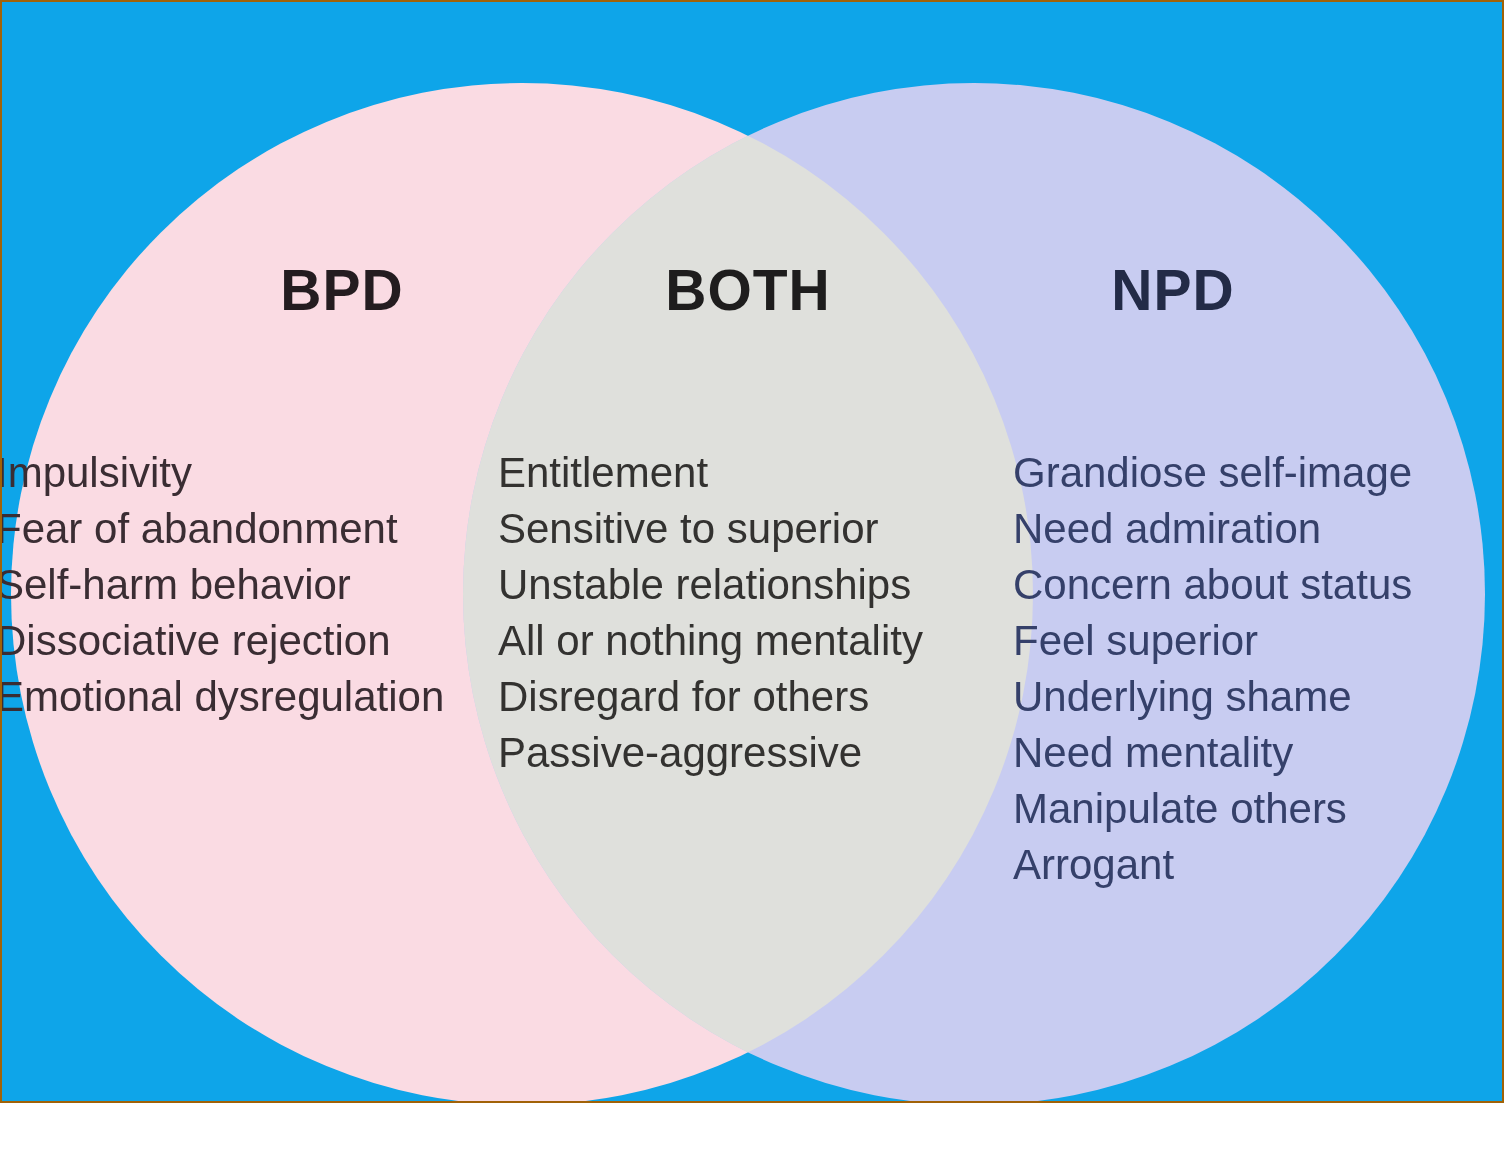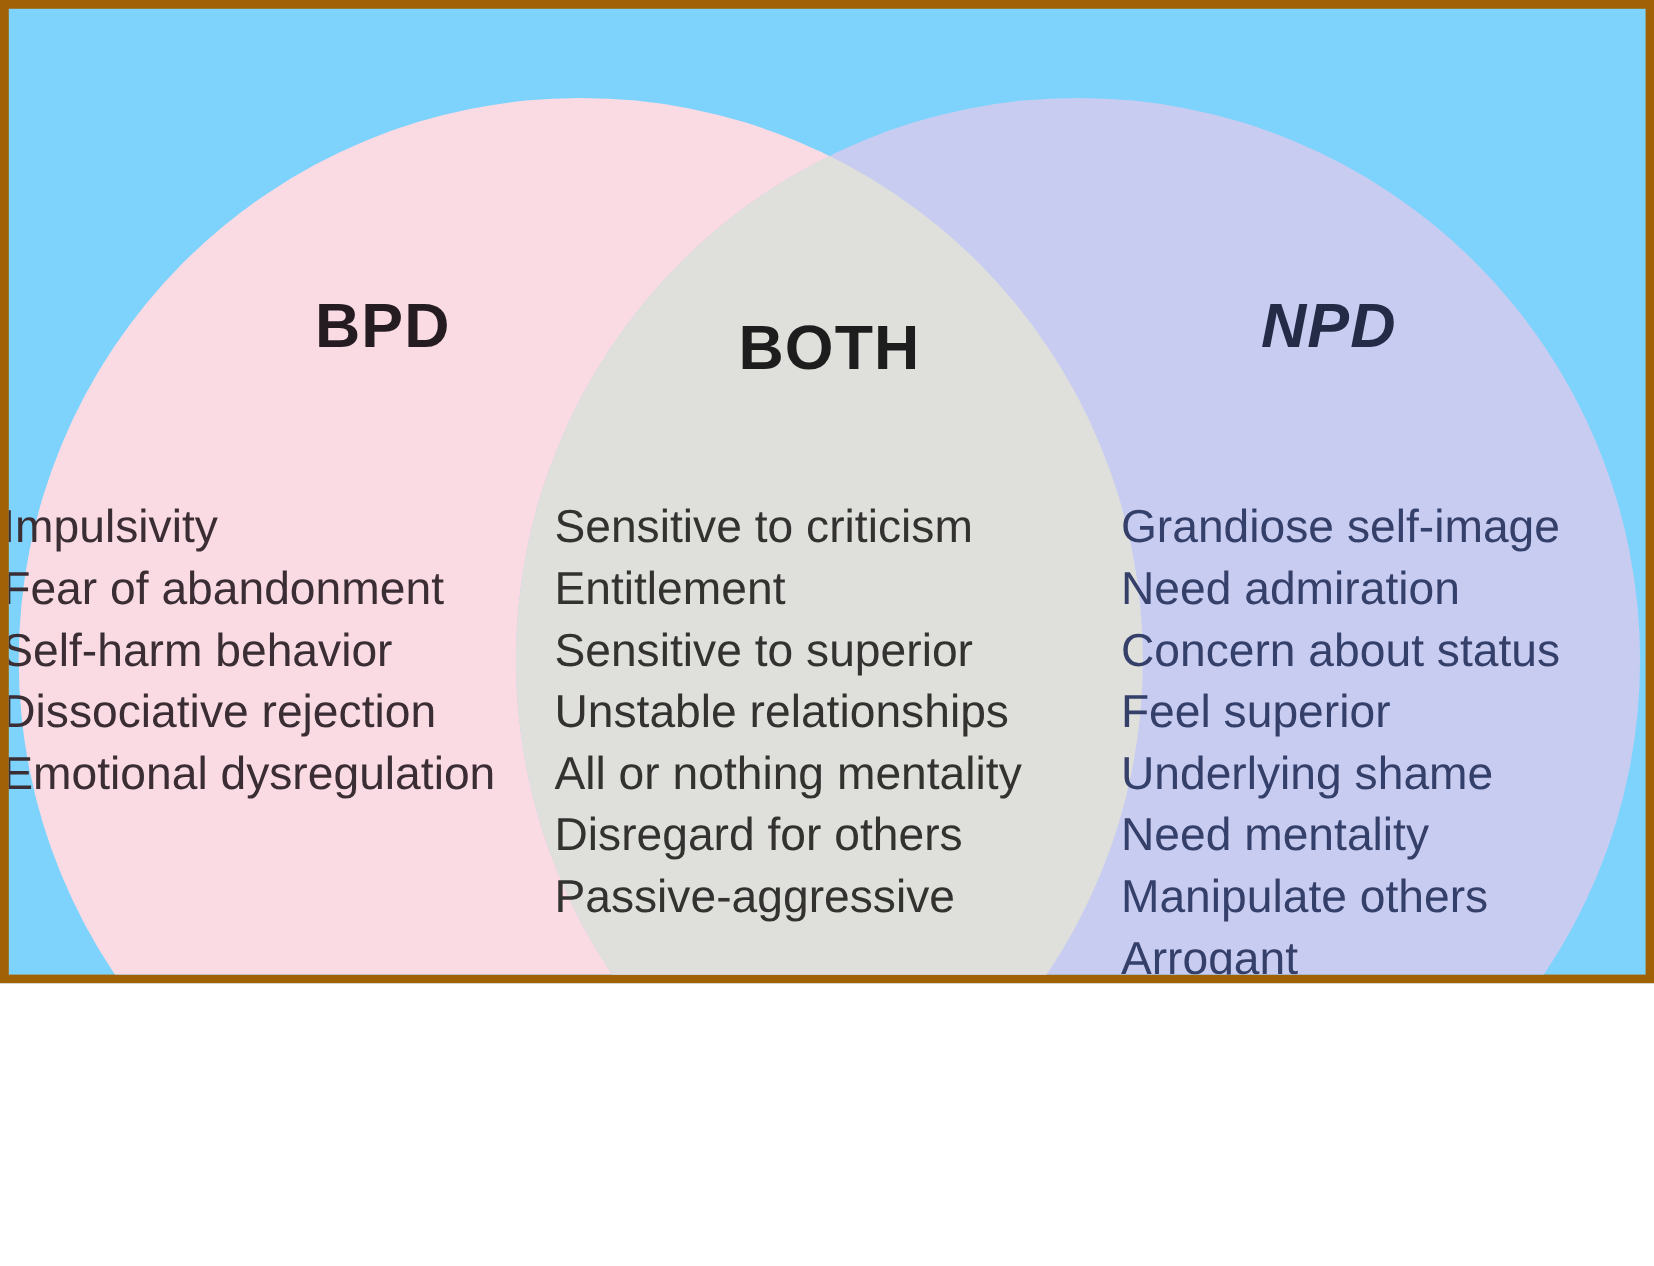--- a/index.html
+++ b/index.html
@@ -4,24 +4,24 @@
 <style>
   html, body {
     margin: 0;
     padding: 0;
     background: #ffffff;
     font-family: "Liberation Sans", sans-serif;
   }
   .stage {
     position: relative;
     width: 1504px;
-    height: 894px;
+    height: 1103px;
     box-sizing: border-box;
-    background: #7dd3fc;
-    border: 8px solid #a16207;
+    background: #0ea5e9;
+    border: 2px solid #a16207;
     overflow: hidden;
   }
   .venn-svg {
     position: absolute;
     left: 0;
     top: 0;
     width: 1492px;
     height: 1139px;
   }
   .region-title {
@@ -29,22 +29,22 @@
     top: 255px;
     width: 300px;
     text-align: center;
     font-size: 57px;
     font-weight: bold;
     letter-spacing: 1px;
     line-height: 66px;
     white-space: nowrap;
   }
   .title-bpd  { left: 190px;  color: #241c20; }
-  .title-both { left: 596px;  color: #1e1d1d; margin-top: 20px; }
-  .title-npd  { left: 1050px; color: #232b47; font-style: italic; }
+  .title-both { left: 596px;  color: #1e1d1d; }
+  .title-npd  { left: 1021px; color: #232b47; }
   .trait-list {
     position: absolute;
     top: 443px;
     font-size: 42px;
     line-height: 56px;
     white-space: nowrap;
   }
   .list-bpd  { left: -6px;   width: 510px; color: #3a2d33; }
   .list-both { left: 496px;  width: 500px; color: #333230; }
   .list-npd  { left: 1011px; width: 470px; color: #35406a; }
@@ -76,21 +76,20 @@
 
   <div class="trait-list list-bpd">
     <span class="trait">Impulsivity</span>
     <span class="trait">Fear of abandonment</span>
     <span class="trait">Self-harm behavior</span>
     <span class="trait">Dissociative rejection</span>
     <span class="trait">Emotional dysregulation</span>
   </div>
 
   <div class="trait-list list-both">
-    <span class="trait">Sensitive to criticism</span>
     <span class="trait">Entitlement</span>
     <span class="trait">Sensitive to superior</span>
     <span class="trait">Unstable relationships</span>
     <span class="trait">All or nothing mentality</span>
     <span class="trait">Disregard for others</span>
     <span class="trait">Passive-aggressive</span>
   </div>
 
   <div class="trait-list list-npd">
     <span class="trait">Grandiose self-image</span>

